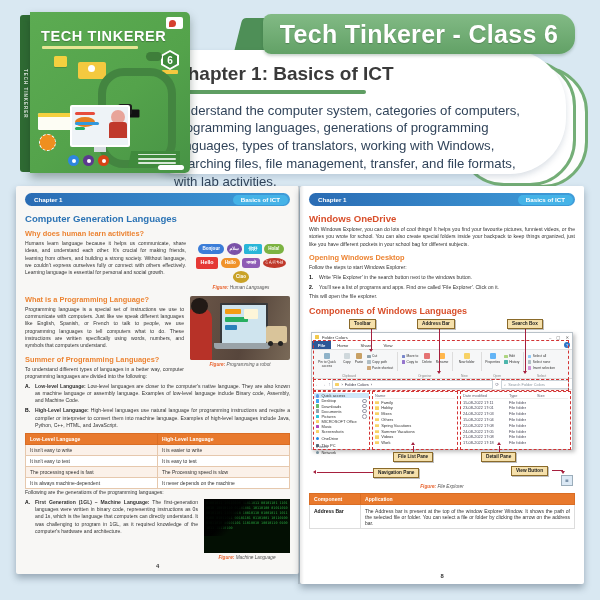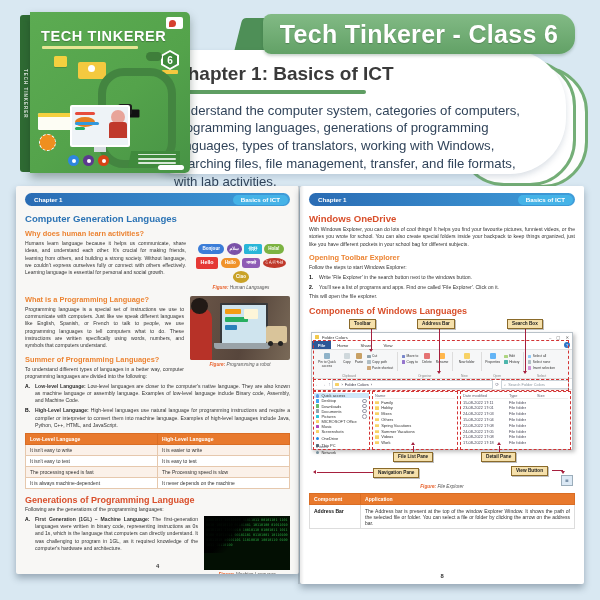--- a/index.html
+++ b/index.html
@@ -342,21 +342,20 @@
         <tr>
               <td>The processing speed is fast</td>
               <td>The Processing speed is slow</td>
             </tr>
         <tr>
               <td>It is always machine-dependent</td>
               <td>It never depends on the machine</td>
             </tr>
       </tbody>
         </table>
-      <div class="t-red" style="font-size:9px;margin:6px 0 1px;">Generations of Programming Language</div>
       <div class="bd">Following are the generations of the programming languages:</div>
       <div class="flexrow" style="margin-top:2px;">
         <div class="item col" style="margin-top:0;">
           <span class="lb">A.</span>
           <span class="bd"><b>First Generation (1GL) – Machine Language:</b><span> The first-generation languages were written in binary code, representing instructions as 0s and 1s, which is the language that computers can directly understand. It was challenging to program in 1GL, as it required knowledge of the computer's hardware and architecture.</span></span>
         </div>
         <div>
           <div class="codefig">
             <div class="ct">01001011 10110100 01011011 00101101 11010010 10010110 01101001 10110100 01011010 00101101 11010010 10010110 01001011 10110100 01011011 00101101 01101001 10110100 01011010 00101101 11010010 10010110 01001011 10110100</div>
             <div class="shade"></div>
@@ -367,21 +366,21 @@
       <div class="pnum">4</div>
     </div>
 
     <div class="page pg-r">
       <div class="phead">
         <span class="l">Chapter 1</span>
         <span class="r">Basics of ICT</span>
       </div>
       <div class="t-red">Windows OneDrive</div>
       <div class="bd">With Windows Explorer, you can do lots of cool things! It helps you find your favourite pictures, funniest videos, or the stories you wrote for school. You can also create special folders inside your backpack to keep things organized, just like you have different pockets in your school bag for different subjects.</div>
-      <div class="sub">Opening Toolbar Explorer</div>
+      <div class="sub">Opening Windows Desktop</div>
       <div class="bd">Follow the steps to start Windows Explorer:</div>
       <div class="item">
         <span class="lb">1.</span>
         <span class="bd">Write 'File Explorer' in the search button next to the windows button.</span>
       </div>
       <div class="item">
         <span class="lb">2.</span>
         <span class="bd">You'll see a list of programs and apps. Find one called 'File Explorer'. Click on it.</span>
       </div>
       <div class="bd" style="margin-top:2px;">This will open the file explorer.</div>

